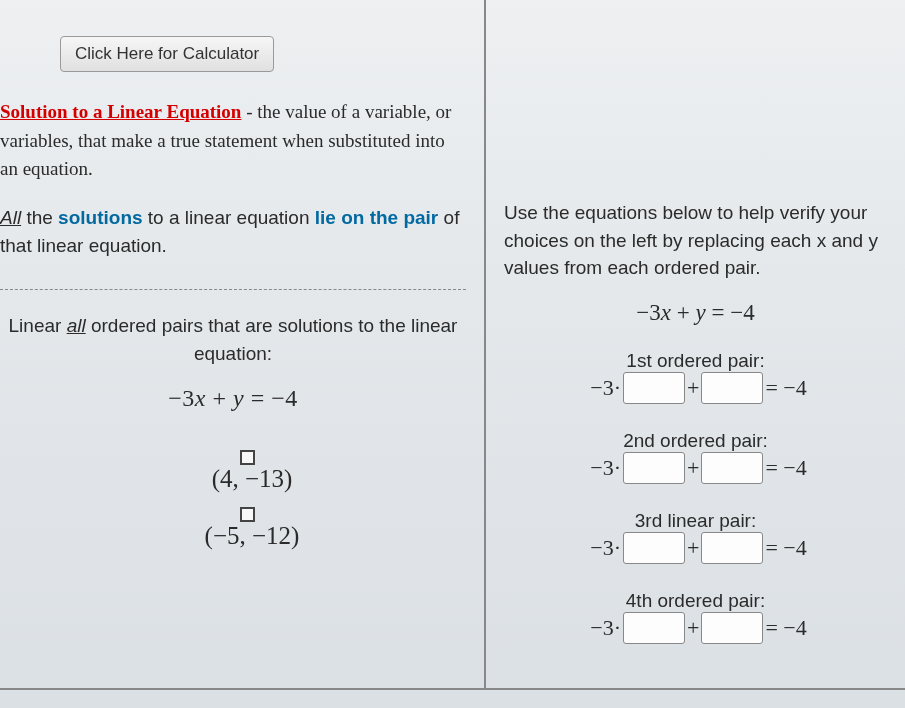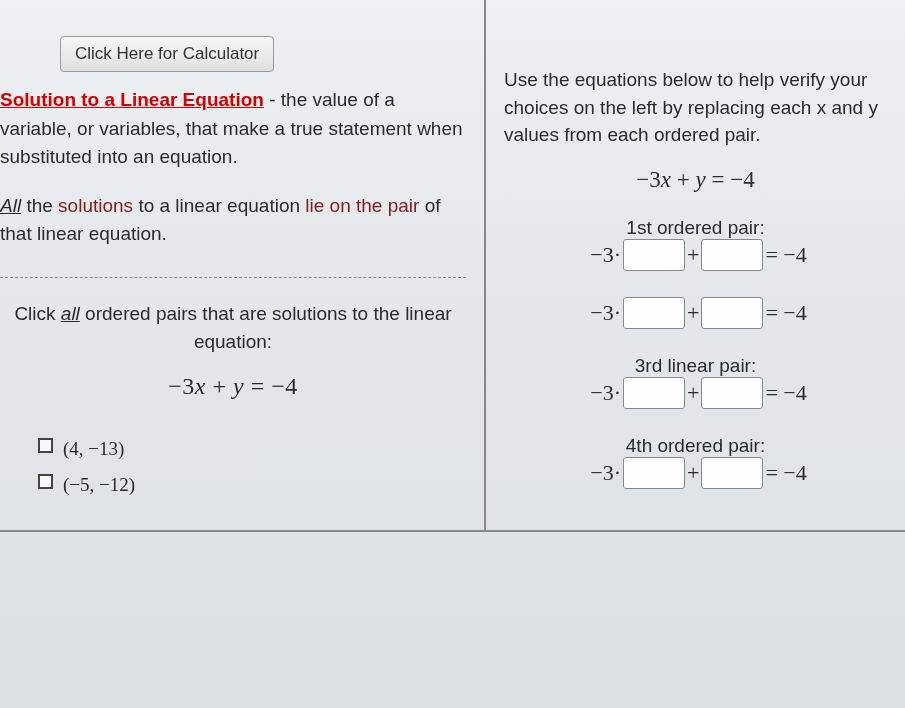--- a/index.html
+++ b/index.html
@@ -6,21 +6,21 @@
   body {
     font-family: Verdana, Geneva, sans-serif;
     background: linear-gradient(180deg, #eef0f2 0%, #e4e8eb 40%, #dbe0e4 100%);
     width: 905px;
     height: 708px;
     overflow: hidden;
     color: #2b2b2b;
   }
   .frame {
     display: flex;
-    height: 532px;
+    height: 690px;
     border-bottom: 2px solid #888;
     position: relative;
   }
   .left-col {
     width: 486px;
     padding: 18px 18px 18px 0;
     border-right: 2px solid #888;
     display: flex;
     flex-direction: column;
   }
@@ -40,29 +40,30 @@
     font-size: 17px;
     color: #333;
     cursor: pointer;
     margin-left: 60px;
     margin-top: 18px;
     font-family: inherit;
   }
   .def-block {
     font-size: 19px;
     line-height: 1.5;
-    margin-top: 14px;
+    margin-top: 26px;
+    font-family: Liberation Serif, serif;
   }
   .red-und {
     color: #d40000;
     text-decoration: underline;
     font-weight: bold;
   }
   .und { text-decoration: underline; font-style: italic; }
-  .red-bold { color: #7f1d1d; font-weight: normal; }
+  .red-bold { color: #0369a1; font-weight: bold; }
   .def2 {
     font-size: 19px;
     line-height: 1.5;
     margin-top: 20px;
   }
   .hr-dash {
     border: none;
     border-top: 1.5px dashed #888;
     margin: 28px 0 22px 0;
   }
@@ -79,25 +80,26 @@
     letter-spacing: 0.5px;
     font-style: italic;
   }
   .eq .op { font-style: normal; }
   .options {
     margin-top: 38px;
     margin-left: 38px;
   }
   .opt {
     display: flex;
-    align-items: flex-start;
-    font-family: "Georgia", "Cambria Math", serif;
-    font-size: 19px;
+    align-items: center;
+    font-family: "Georgia", "Cambria Math", serif;
+    font-size: 25px;
     margin-bottom: 14px;
     cursor: pointer;
+    flex-direction: column;
   }
   .cb {
     width: 15px; height: 15px;
     border: 2px solid #444;
     margin-right: 10px;
     background: #f8f8f8;
     flex-shrink: 0;
   }
   .right-spacer { height: 270px; }
   .verify-text {
@@ -157,21 +159,21 @@
       <span class="red-und">Solution to a Linear Equation</span><span> - </span><span>the value of a variable, or variables, that make a true statement when substituted into an equation.</span>
     </p>
 
     <p class="def2">
       <span class="und">All</span><span> the </span><span class="red-bold">solutions</span><span> to a linear equation </span><span class="red-bold">lie on the pair</span><span> of that linear equation.</span>
     </p>
 
     <hr class="hr-dash">
 
     <p class="prompt">
-      <span>Click </span><span class="und">all</span><span> ordered pairs that are solutions to the linear equation:</span>
+      <span>Linear </span><span class="und">all</span><span> ordered pairs that are solutions to the linear equation:</span>
     </p>
 
     <div class="eq">
       <span class="op">−3</span>x<span class="op"> + </span>y<span class="op"> = −4</span>
     </div>
 
     <div class="options">
       <div class="opt">
         <span class="cb"></span>
         <span>(4, −13)</span>
@@ -200,20 +202,21 @@
         <span class="mathpart">
           <span class="sym">−3·</span>
           <span class="inp"></span>
           <span class="sym">+</span>
           <span class="inp"></span>
           <span class="sym">= −4</span>
         </span>
       </div>
 
       <div class="pair-row">
+        <span class="pair-label">2nd ordered pair:</span>
         <span class="mathpart">
           <span class="sym">−3·</span>
           <span class="inp"></span>
           <span class="sym">+</span>
           <span class="inp"></span>
           <span class="sym">= −4</span>
         </span>
       </div>
 
       <div class="pair-row">

